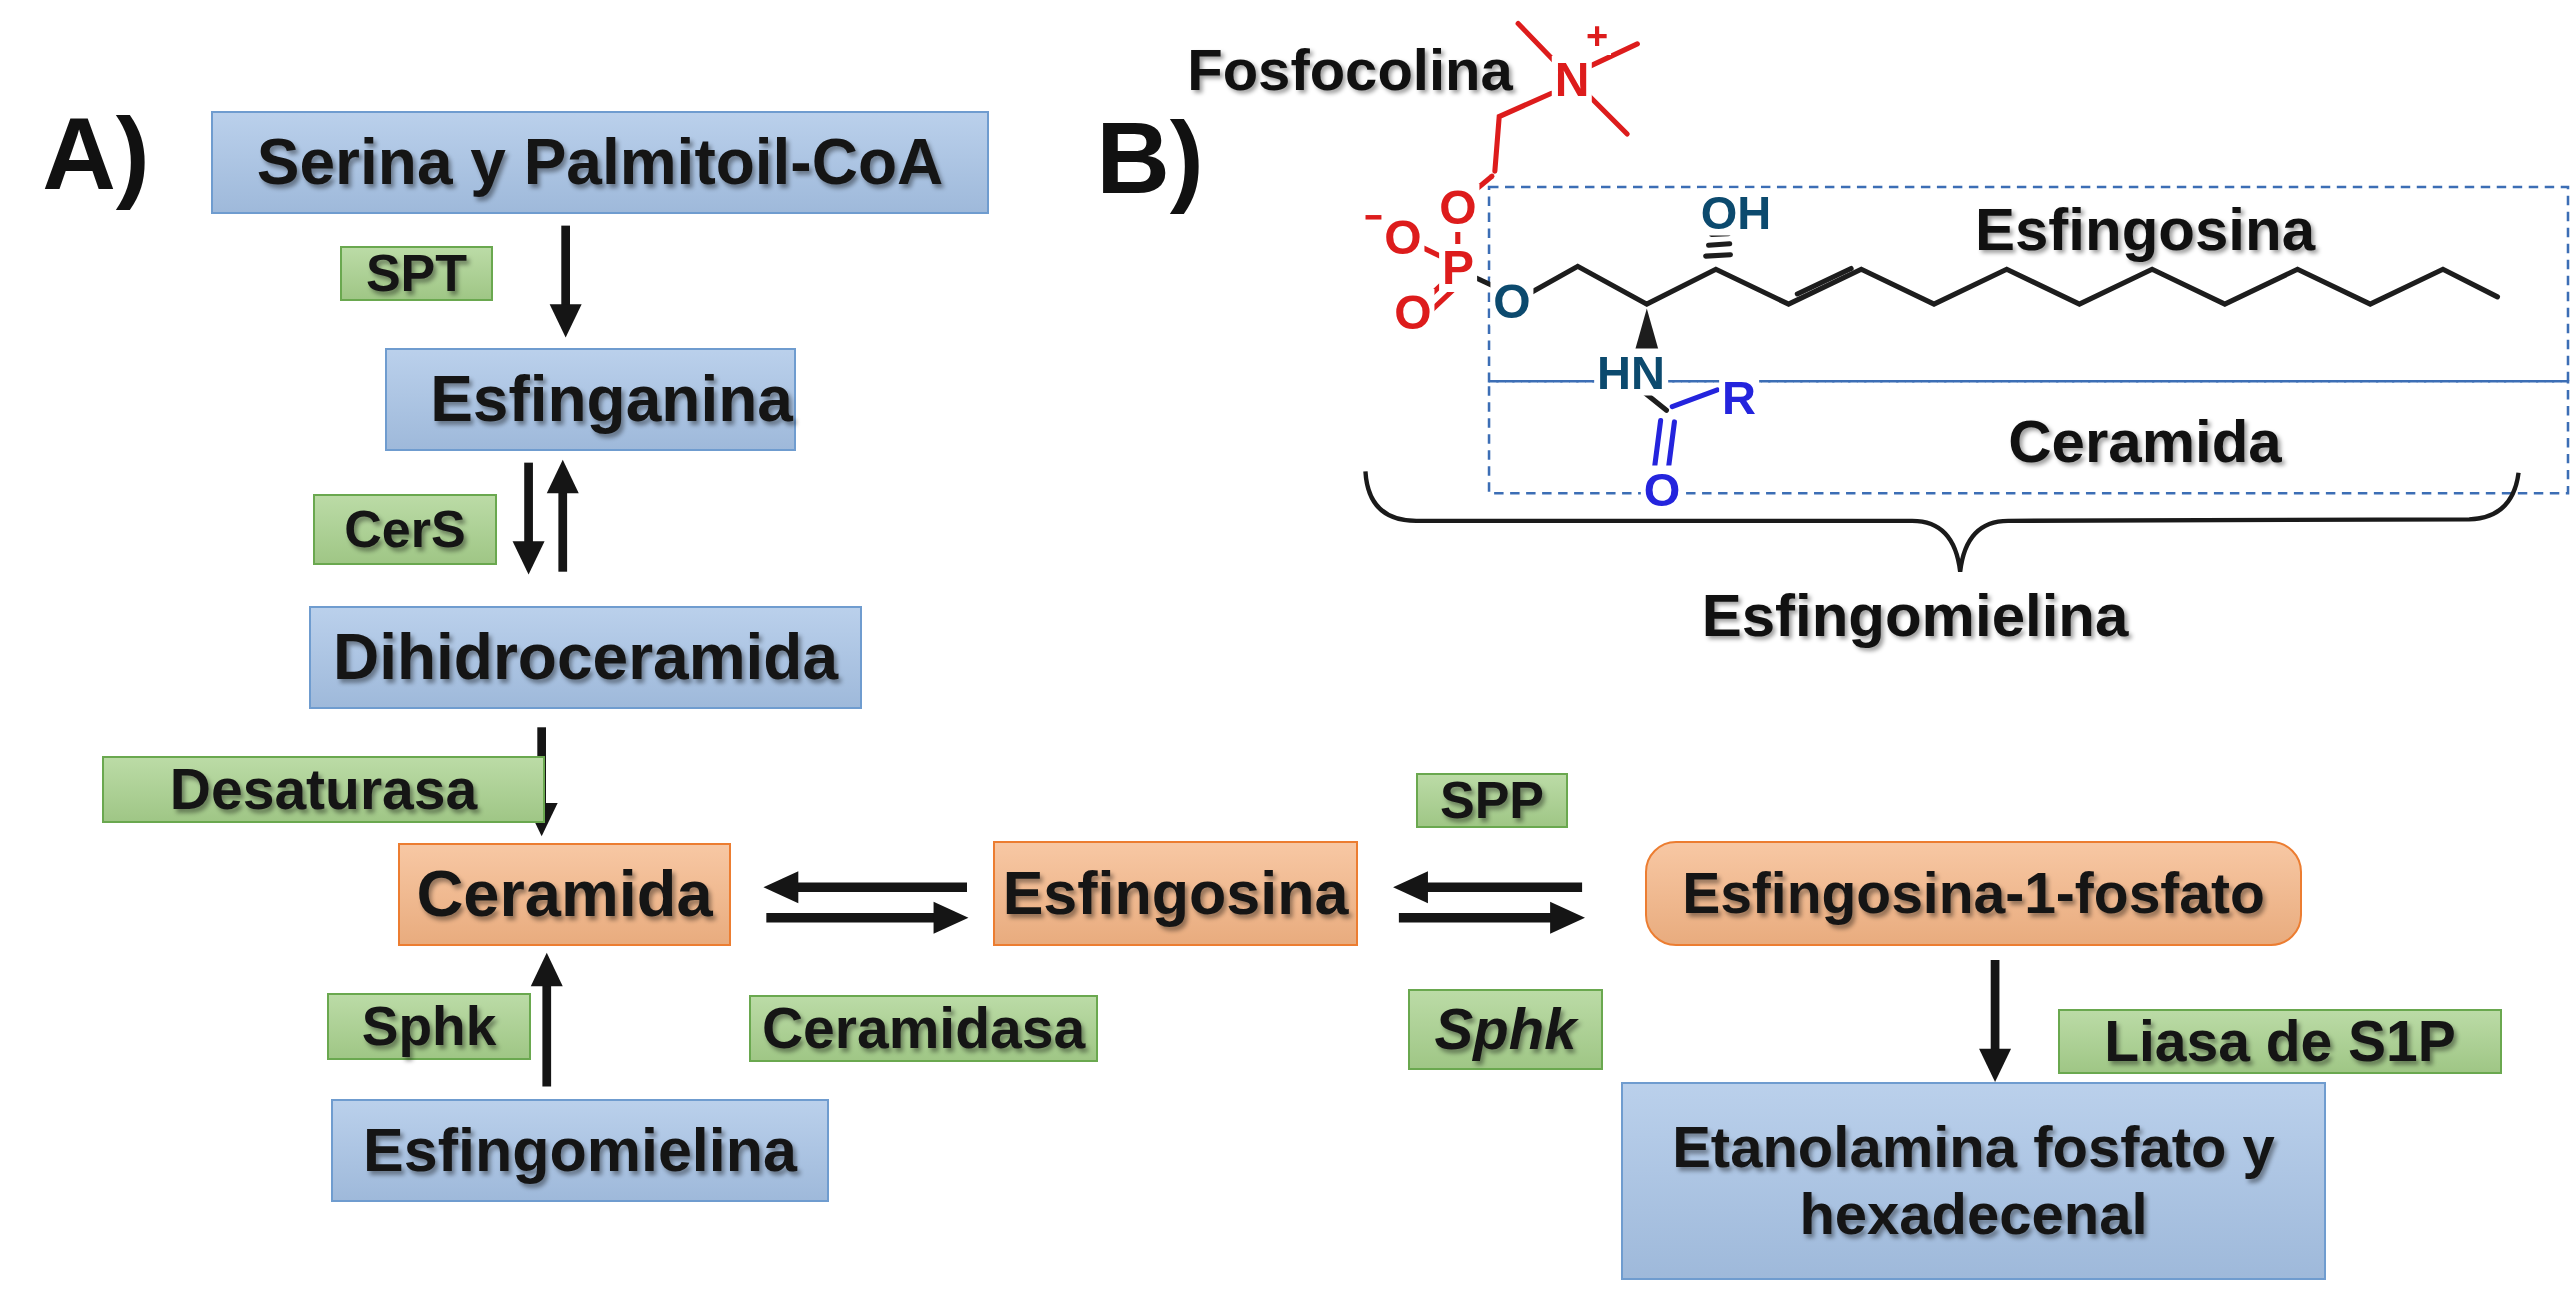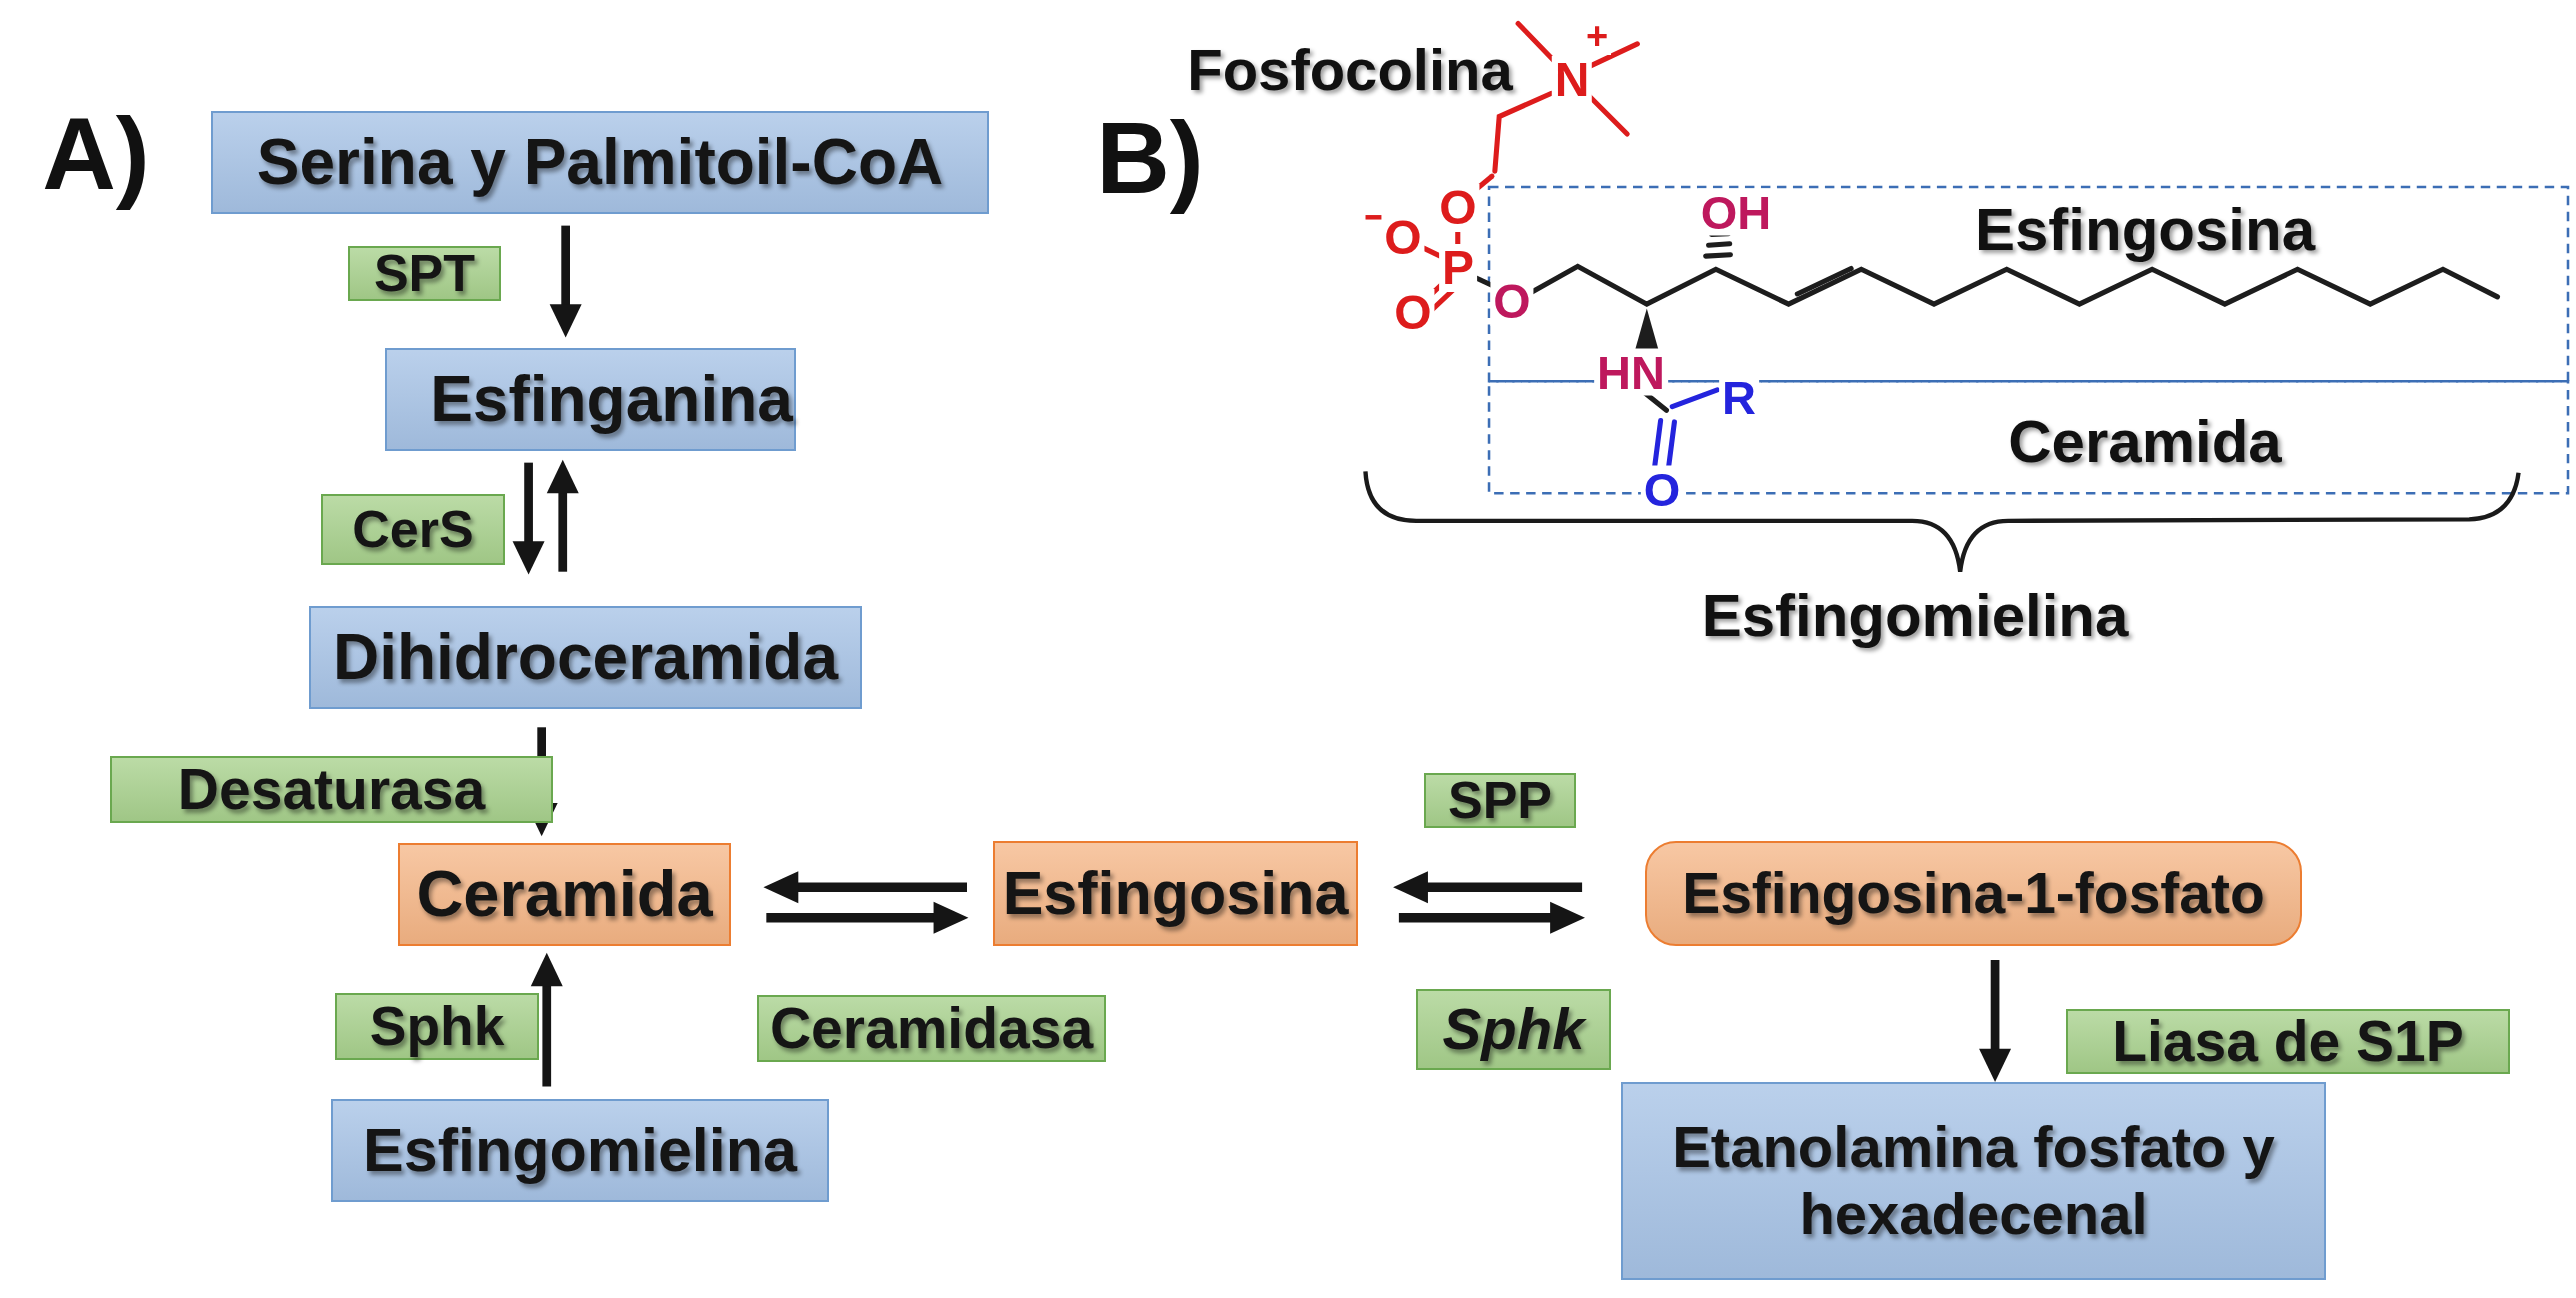--- a/index.html
+++ b/index.html
@@ -11,35 +11,35 @@
   html,body{margin:0;padding:0;background:#ffffff;}
   body{font-family:"Liberation Sans", sans-serif;}
   .stage{position:relative;width:2576px;height:1299px;background:#ffffff;overflow:hidden;}
   .layer{position:absolute;left:0;top:0;width:2576px;height:1299px;}
 
   
   .node{position:absolute;display:flex;align-items:center;justify-content:center;box-sizing:border-box;}
   .node.blue{background:linear-gradient(rgba(255,255,255,.22),rgba(0,0,0,.05)),var(--substrate-blue-fill);
              border:2.9px solid var(--substrate-blue-border);}
   .node.green{background:linear-gradient(rgba(255,255,255,.22),rgba(0,0,0,.05)),var(--enzyme-green-fill);
-             border:2.9px solid var(--enzyme-green-border);margin-left:8px;}
+             border:2.9px solid var(--enzyme-green-border);}
   .node.orange{background:linear-gradient(rgba(255,255,255,.25),rgba(0,0,0,.05)),var(--metabolite-orange-fill);
              border:2.9px solid var(--metabolite-orange-border);}
   .node-label{font-weight:700;color:#151515;white-space:nowrap;line-height:1.15;
               text-shadow:2.9px 3.6px 4.4px rgba(0,0,0,.38);}
 
   
   .flabel{position:absolute;transform:translate(-50%,-50%);font-weight:700;color:#111;white-space:nowrap;}
   .shadowed{text-shadow:2.9px 3.6px 4.4px rgba(0,0,0,.38);}
   .panel-letter{font-size:102px;}
   .region-label{font-size:60px;}
   .atom{font-weight:700;background:#ffffff;padding:0 2.9px;line-height:1;}
   .atom.red{color:var(--choline-red);}
   .atom.blue{color:var(--acyl-blue);}
-  .atom.black{color:#be185d;}
+  .atom.black{color:#0c4a6e;}
 
   
   .arrow-line{stroke:#151515;stroke-width:12;fill:none;}
   .arrow-line.h{stroke-width:13;}
   .arrow-head{fill:#151515;stroke:none;}
   .bond-black{stroke:#1d1d1d;stroke-width:7;fill:none;stroke-linecap:round;}
   .bond-red{stroke:var(--choline-red);stroke-width:7;fill:none;stroke-linecap:round;}
   .bond-blue{stroke:var(--acyl-blue);stroke-width:7;fill:none;stroke-linecap:round;}
   .dash-rect{fill:none;stroke:var(--dashed-box-blue);stroke-width:3.5;stroke-dasharray:13 9;}
   .brace{fill:none;stroke:#1a1a1a;stroke-width:6;}

